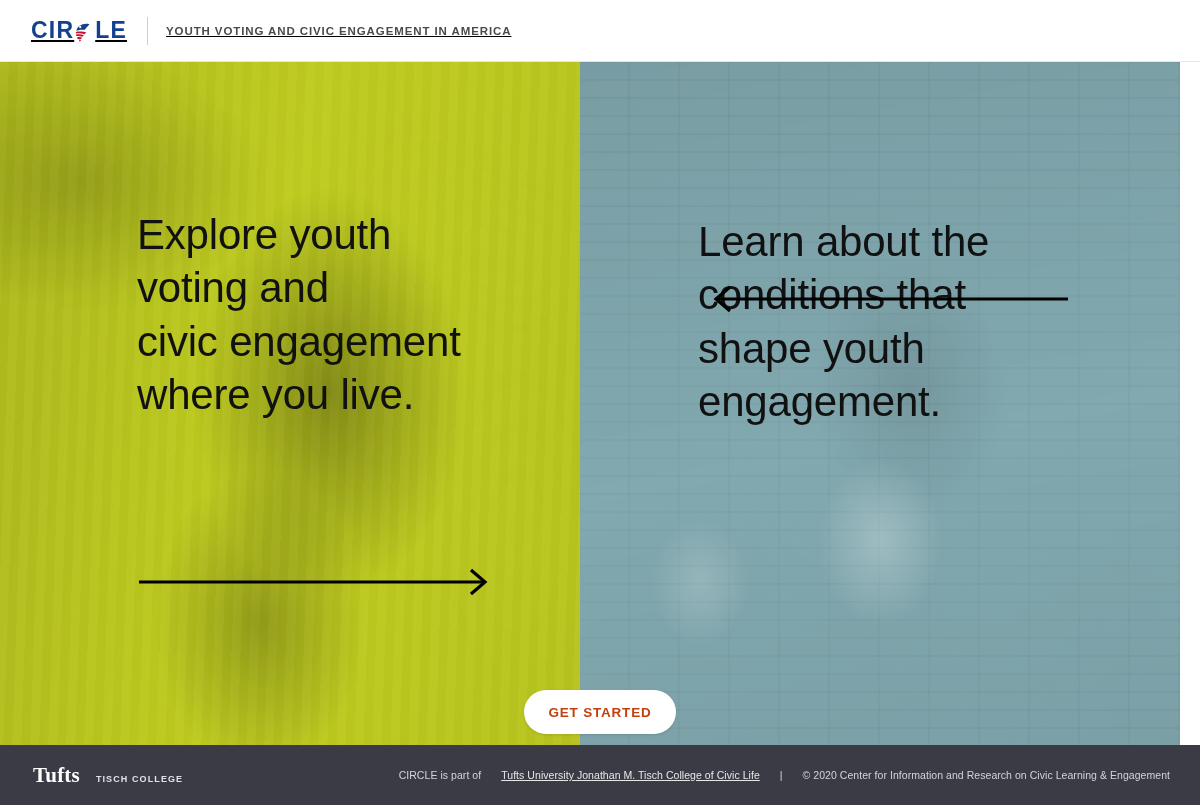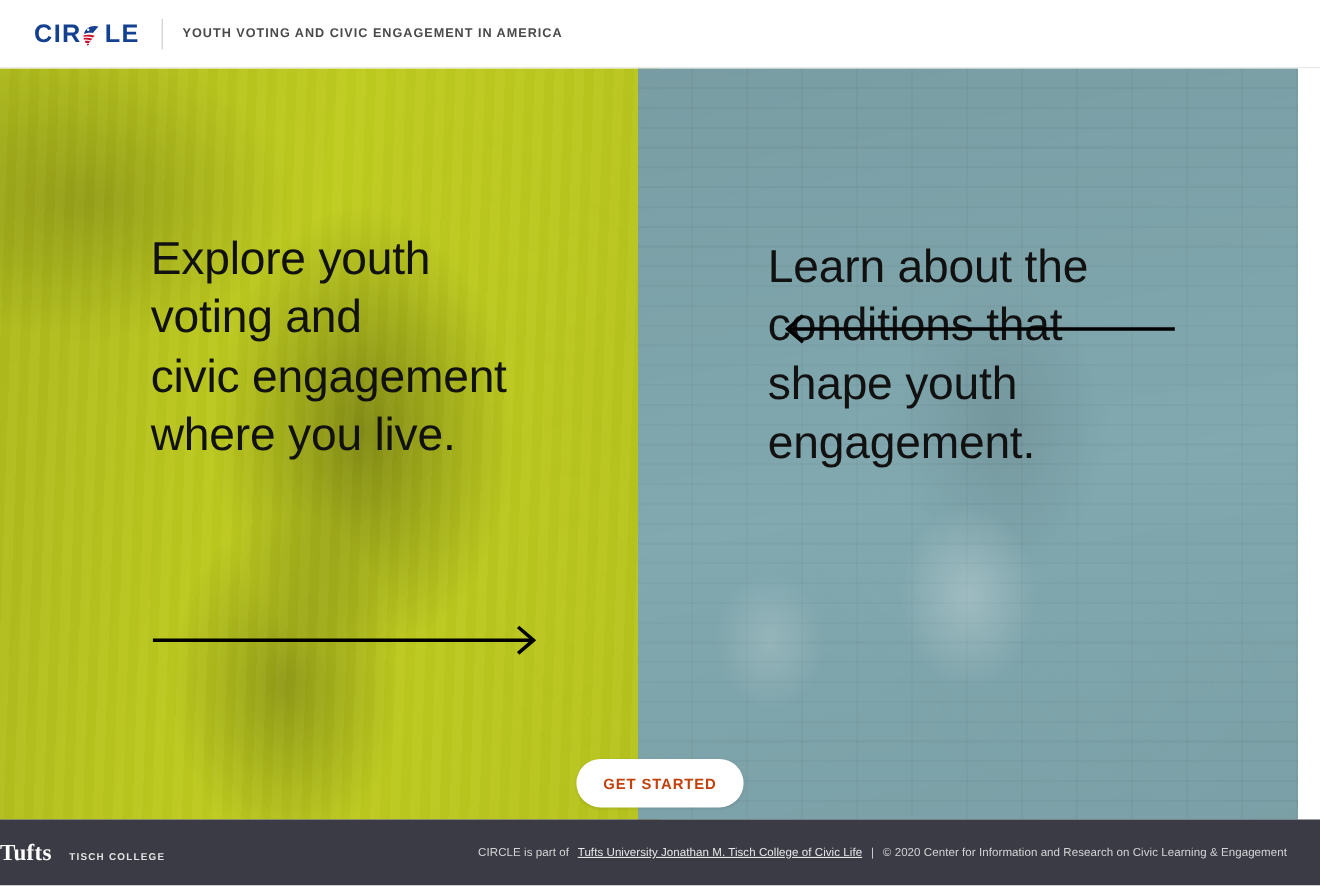--- a/index.html
+++ b/index.html
@@ -9,21 +9,21 @@
     background:#ffffff; overflow:hidden;
   }
   .page { position:relative; width:1200px; height:805px; }
 
   
   .header {
     position:absolute; top:0; left:0; width:1200px; height:62px;
     background:#ffffff; display:flex; align-items:center;
     border-bottom:1px solid #e8e8e8; z-index:30;
   }
-  .brand { display:flex; align-items:center; padding-left:31px; }
+  .brand { display:flex; align-items:center; padding-left:31px;text-decoration:underline; }
   .logo-wrap { display:flex; align-items:center; height:26px; }
   .logo-text {
     font-family:"Liberation Sans", sans-serif;
     font-weight:bold; font-size:23px; letter-spacing:1.2px;
     color:#14418f; line-height:1;
   }
   .logo-flag { display:inline-block; width:19px; height:20px; margin:0 1px; position:relative; top:2px; }
   .divider-v {
     width:1px; height:28px; background:#cdcdcd; margin:0 18px 0 20px;
   }
@@ -108,33 +108,33 @@
     font-size:13.5px; font-weight:bold; letter-spacing:0.8px;
     color:#c2410c; font-family:"Liberation Sans", sans-serif;
     box-shadow:0 1px 3px rgba(0,0,0,.12);
   }
 
   
   .footer {
     position:absolute; top:745px; left:0; width:1200px; height:60px;
     background:#3b3b45; display:flex; align-items:center; z-index:30;
   }
-  .footer-left { display:flex; align-items:baseline; }
+  .footer-left { display:flex; align-items:baseline; padding-left:33px; }
   .tufts-logo {
     font-family:"Liberation Serif", serif; font-weight:bold;
     font-size:21px; color:#ffffff; letter-spacing:0.2px;
   }
   .tisch-text {
     margin-left:16px; font-size:9px; font-weight:bold;
     letter-spacing:1.1px; color:#e2e2e4; text-transform:uppercase;
   }
   .footer-right {
     margin-left:auto; padding-right:30px;
     font-size:10.5px; color:#d3d3d6; letter-spacing:.05px;
-    display:flex; align-items:center; gap:8px; white-space:nowrap;
+    display:flex; align-items:center; gap:20px; white-space:nowrap;
   }
   .footer-link {
     color:#e6e6e8; text-decoration:underline; cursor:pointer;
   }
 </style>
 </head>
 <body>
 
 <div class="page">
 

